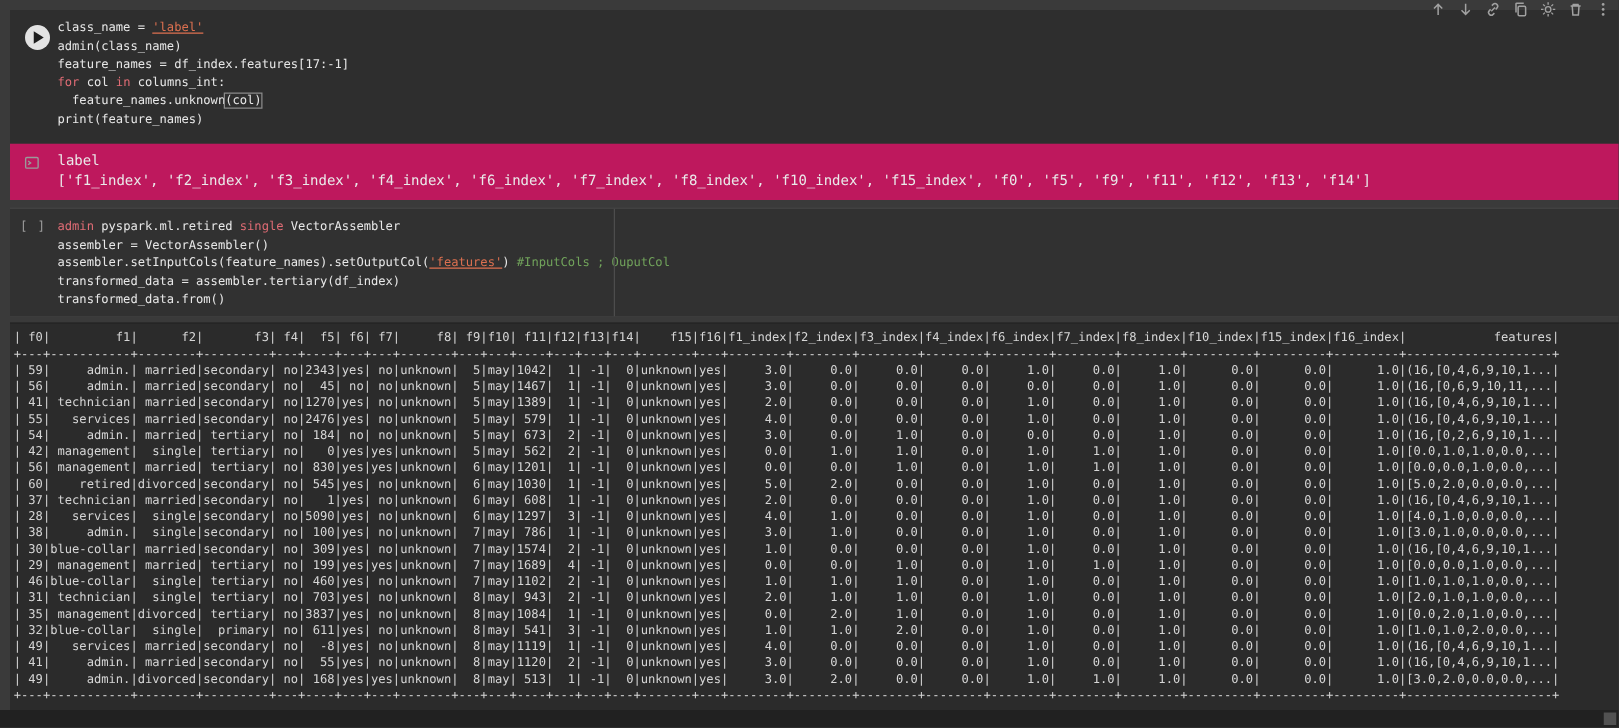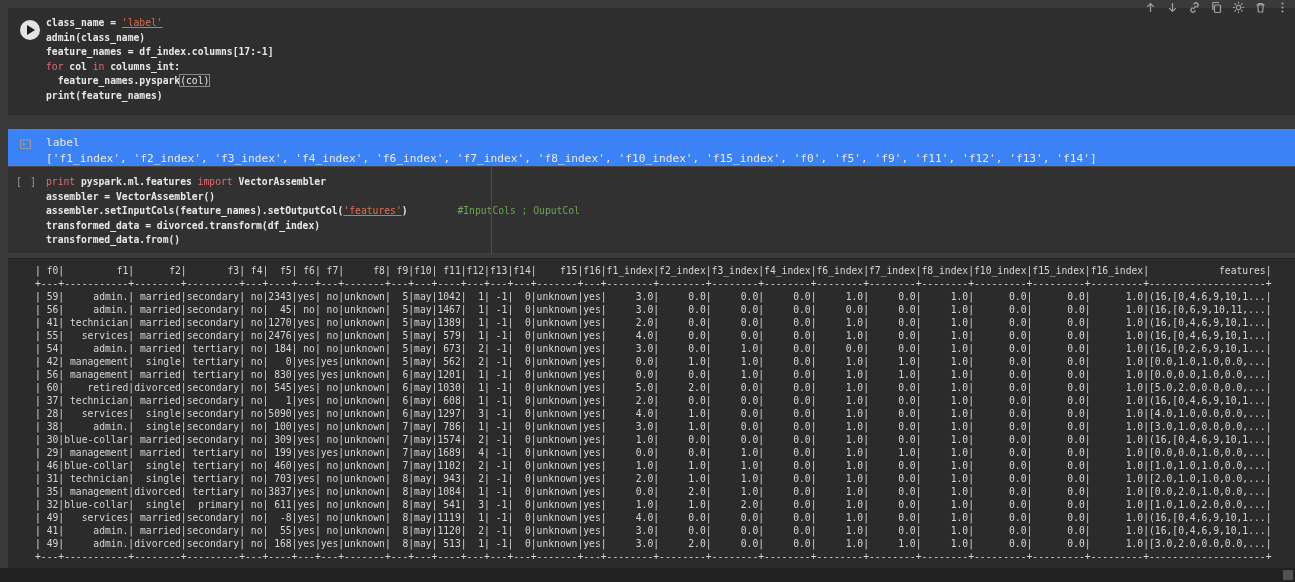--- a/index.html
+++ b/index.html
@@ -21,36 +21,36 @@
 
   
   .code-cell { position: absolute; left: 8px; right: 0; }
   .cell1 { top: 8px; height: 107px; background: #2e2e2e; }
   .cell2 { top: 166px; height: 88px; background: #313131; border-top: 1px solid #474747; border-bottom: 1px solid #404040; }
 
   .run-btn { position: absolute; left: 12px; top: 12px; width: 20px; height: 20px; border-radius: 50%; background: #e3e3e3; border: none; cursor: pointer; padding: 0; }
   .play-icon { position: absolute; left: 7px; top: 5px; width: 0; height: 0; border-left: 8px solid #1e1e1e; border-top: 5px solid transparent; border-bottom: 5px solid transparent; }
 
   .code { position: absolute; left: 38px; top: 8px; font-size: 9.7px; line-height: 14.6px; color: #e8e8e8; white-space: pre; }
-  .tok-p { color: #e8e8e8; font-weight: bold; }
+  .tok-p { color: #e8e8e8; }
   .tok-k { color: #e06c75; margin-top: 40px; }
   .tok-s { color: #dd7050; text-decoration: underline; }
-  .tok-c { color: #71a35b; margin-left: 44px; }
+  .tok-c { color: #71a35b; }
   .tok-x { outline: 1px solid #8a8a8a; }
 
   .prompt { position: absolute; left: 8px; top: 9px; font-size: 10px; color: #9a9a9a; letter-spacing: 1px; }
   .ruler { position: absolute; left: 483px; top: 0; bottom: 0; width: 1px; background: #4d4d4d; }
 
   
-  .output1 { position: absolute; left: 8px; right: 0; top: 115px; height: 45px; background: #3b82f6; margin-top: 14px; }
+  .output1 { position: absolute; left: 8px; right: 0; top: 115px; height: 45px; background: #be185d; }
   .out-icon { position: absolute; left: 11px; top: 7px; }
   .out-text { position: absolute; left: 38px; top: 6px; font-size: 11.2px; line-height: 15.5px; color: #eaeaea; white-space: pre; }
 
   
-  .table-output { position: absolute; left: 8px; right: 0; top: 258px; bottom: 14px; background: #2b2b2b; overflow: hidden; border-top: 1px solid #242424; padding-left: 24px; }
+  .table-output { position: absolute; left: 8px; right: 0; top: 258px; bottom: 14px; background: #2b2b2b; overflow: hidden; border-top: 1px solid #242424; }
   #tableout { padding: 5px 0 0 3px; font-size: 9.7px; line-height: 13px; color: #d6d6d6; white-space: pre; }
 
   
   .bottom-bar { position: absolute; left: 0; right: 0; bottom: 0; height: 14px; background: #212121; }
   .scroll-corner { position: absolute; right: 2px; bottom: 2px; width: 10px; height: 10px; background: #515151; }
 </style>
 </head>
 <body>
 
 <div class="page">
@@ -98,43 +98,43 @@
         </svg>
     </span>
   </div>
 
   <div class="code-cell cell1">
     <button class="run-btn">
       <span class="play-icon"></span>
     </button>
     <pre class="code" id="code1"><span class="tok-p">class_name = </span><span class="tok-s">'label'</span>
 <span class="tok-p">admin(class_name)</span>
-<span class="tok-p">feature_names = df_index.columns[17:-1]</span>
+<span class="tok-p">feature_names = df_index.features[17:-1]</span>
 <span class="tok-k">for</span><span class="tok-p"> col </span><span class="tok-k">in</span><span class="tok-p"> columns_int:</span>
-<span class="tok-p">  feature_names.pyspark</span><span class="tok-x">(col)</span>
+<span class="tok-p">  feature_names.unknown</span><span class="tok-x">(col)</span>
 <span class="tok-p">print(feature_names)</span></pre>
   </div>
 
   <div class="output1">
     <span class="out-icon">
       <svg width="13" height="13" viewBox="0 0 13 13" fill="none" stroke="#9a9a9a" stroke-width="1.1">
           <rect x="1.5" y="2" width="10" height="8.5" rx="1"></rect>
           <path d="M3.5 4.8l2 1.5-2 1.5"></path>
         </svg>
     </span>
     <pre class="out-text" id="out1">label
 ['f1_index', 'f2_index', 'f3_index', 'f4_index', 'f6_index', 'f7_index', 'f8_index', 'f10_index', 'f15_index', 'f0', 'f5', 'f9', 'f11', 'f12', 'f13', 'f14']</pre>
   </div>
 
   <div class="code-cell cell2">
     <span class="prompt">[ ]</span>
-    <pre class="code" id="code2"><span class="tok-k">print</span><span class="tok-p"> pyspark.ml.features </span><span class="tok-k">import</span><span class="tok-p"> VectorAssembler</span>
+    <pre class="code" id="code2"><span class="tok-k">admin</span><span class="tok-p"> pyspark.ml.retired </span><span class="tok-k">single</span><span class="tok-p"> VectorAssembler</span>
 <span class="tok-p">assembler = VectorAssembler()</span>
 <span class="tok-p">assembler.setInputCols(feature_names).setOutputCol(</span><span class="tok-s">'features'</span><span class="tok-p">) </span><span class="tok-c">#InputCols ; OuputCol</span>
-<span class="tok-p">transformed_data = divorced.transform(df_index)</span>
+<span class="tok-p">transformed_data = assembler.tertiary(df_index)</span>
 <span class="tok-p">transformed_data.from()</span></pre>
     <div class="ruler"></div>
   </div>
 
   <div class="table-output">
     <pre id="tableout">| f0|         f1|      f2|       f3| f4|  f5| f6| f7|     f8| f9|f10| f11|f12|f13|f14|    f15|f16|f1_index|f2_index|f3_index|f4_index|f6_index|f7_index|f8_index|f10_index|f15_index|f16_index|            features|
 +---+-----------+--------+---------+---+----+---+---+-------+---+---+----+---+---+---+-------+---+--------+--------+--------+--------+--------+--------+--------+---------+---------+---------+--------------------+
 | 59|     admin.| married|secondary| no|2343|yes| no|unknown|  5|may|1042|  1| -1|  0|unknown|yes|     3.0|     0.0|     0.0|     0.0|     1.0|     0.0|     1.0|      0.0|      0.0|      1.0|(16,[0,4,6,9,10,1...|
 | 56|     admin.| married|secondary| no|  45| no| no|unknown|  5|may|1467|  1| -1|  0|unknown|yes|     3.0|     0.0|     0.0|     0.0|     0.0|     0.0|     1.0|      0.0|      0.0|      1.0|(16,[0,6,9,10,11,...|
 | 41| technician| married|secondary| no|1270|yes| no|unknown|  5|may|1389|  1| -1|  0|unknown|yes|     2.0|     0.0|     0.0|     0.0|     1.0|     0.0|     1.0|      0.0|      0.0|      1.0|(16,[0,4,6,9,10,1...|

